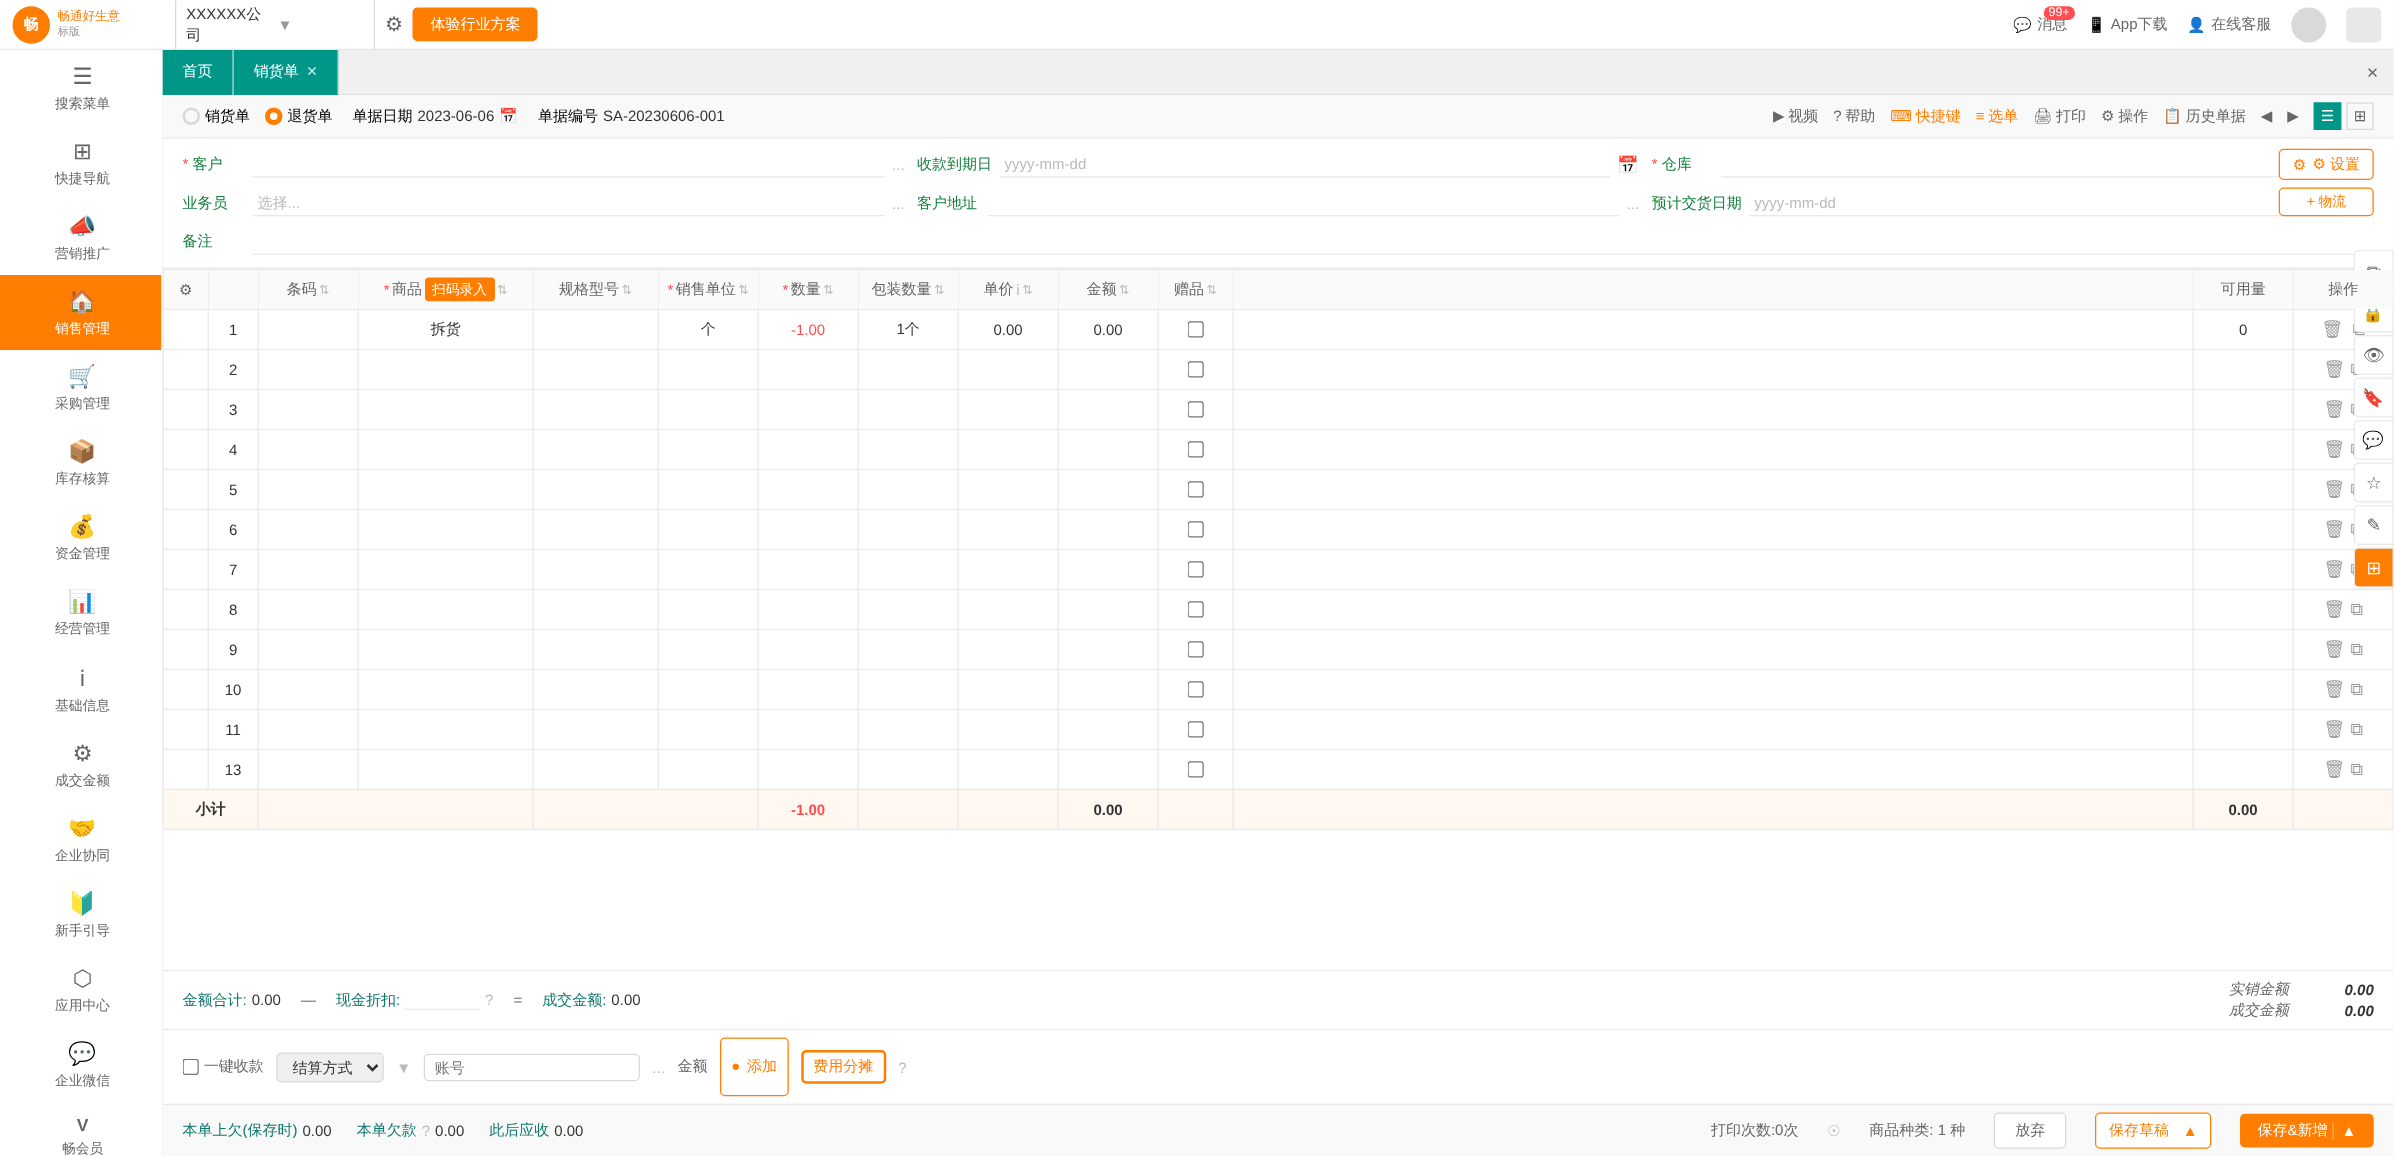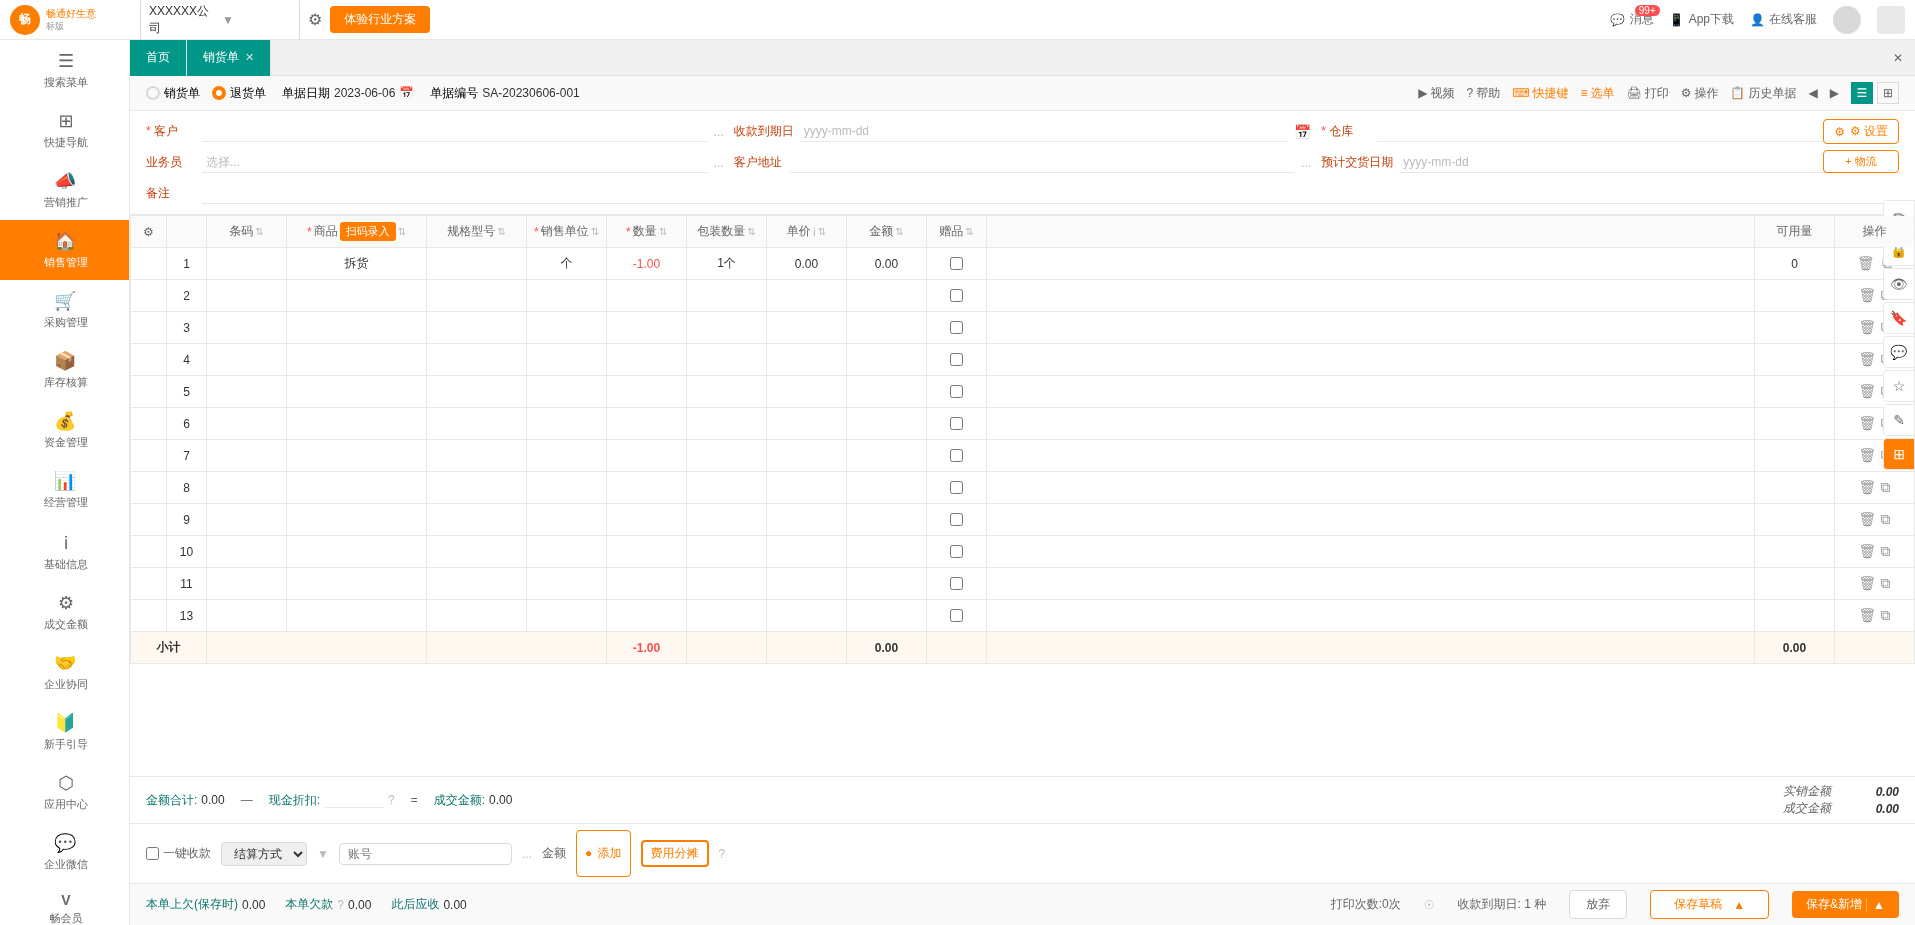--- a/index.html
+++ b/index.html
@@ -55,21 +55,21 @@
     .action-icon-item { display: flex; align-items: center; gap: 3px; cursor: pointer; color: #666; font-size: 11px; }
     .action-icon-item.orange { color: #ff7d00; }
     .view-icons { display: flex; gap: 4px; }
     .view-icon { width: 22px; height: 22px; border: 1px solid #d9d9d9; display: flex; align-items: center; justify-content: center; cursor: pointer; color: #666; }
     .view-icon.active { background: #009688; color: #fff; border-color: #009688; }
 
     
     .form-fields { padding: 10px 16px; display: grid; grid-template-columns: 1fr 1fr 1fr; gap: 10px; background: #fff; border-bottom: 1px solid #e8e8e8; flex-shrink: 0; }
     .form-row-full { grid-column: 1 / -1; }
     .field-group { display: flex; align-items: center; gap: 6px; }
-    .field-label { color: #c2410c; white-space: nowrap; min-width: 50px; }
+    .field-label { color: #15803d; white-space: nowrap; min-width: 50px; }
     .field-label.required::before { content: '* '; color: #ff4d4f; }
     .field-input { flex: 1; border: none; border-bottom: 1px solid #e8e8e8; padding: 3px 4px; color: #333; outline: none; background: transparent; }
     .field-input::placeholder { color: #bbb; }
     .field-dots { color: #bbb; cursor: pointer; }
     .field-calendar { color: #bbb; cursor: pointer; font-size: 14px; }
     .settings-btn { background: #fff; border: 1px solid #ff7d00; color: #ff7d00; border-radius: 4px; padding: 3px 10px; cursor: pointer; font-size: 11px; display: flex; align-items: center; gap: 3px; }
     .logistics-btn { background: #fff; border: 1px solid #ff7d00; color: #ff7d00; border-radius: 4px; padding: 3px 10px; cursor: pointer; font-size: 11px; }
 
     
     .table-section { flex: 1; overflow: auto; position: relative; }
@@ -119,21 +119,21 @@
     .expense-btn { background: #fff; border: 1px solid #ff7d00; color: #ff7d00; border-radius: 4px; padding: 3px 8px; cursor: pointer; }
     .help-icon { color: #bbb; cursor: pointer; }
 
     .footer-bar { display: flex; align-items: center; padding: 6px 16px; border-top: 1px solid #e8e8e8; background: #f9f9f9; }
     .footer-item { display: flex; align-items: center; gap: 4px; color: #666; margin-right: 20px; }
     .footer-value { color: #333; }
     .footer-right { margin-left: auto; display: flex; align-items: center; gap: 23px; }
     .print-info { color: #666; }
     .product-type { color: #666; }
     .abandon-btn { background: #fff; border: 1px solid #d9d9d9; color: #666; border-radius: 4px; padding: 5px 16px; cursor: pointer; }
-    .save-draft-btn { background: #fff; border: 1px solid #ff7d00; color: #ff7d00; border-radius: 4px; padding: 5px 23px; cursor: pointer; display: flex; align-items: center; gap: 4px; }
+    .save-draft-btn { background: #fff; border: 1px solid #ff7d00; color: #ff7d00; border-radius: 4px; padding: 5px 10px; cursor: pointer; display: flex; align-items: center; gap: 4px; }
     .save-new-btn { background: #ff7d00; color: #fff; border: none; border-radius: 4px; padding: 5px 14px; cursor: pointer; display: flex; align-items: center; gap: 4px; }
     .btn-arrow { border-left: 1px solid rgba(255,255,255,0.4); padding-left: 6px; }
 
     
     .right-float { position: fixed; right: 0; top: 200px; display: flex; flex-direction: column; gap: 2px; }
     .float-icon { width: 32px; height: 32px; background: #fff; border: 1px solid #e8e8e8; display: flex; align-items: center; justify-content: center; cursor: pointer; color: #666; font-size: 14px; border-radius: 4px 0 0 4px; }
     .float-icon.orange { background: #ff7d00; color: #fff; }
 
     
     .form-wrapper { position: relative; flex-shrink: 0; }
@@ -770,21 +770,21 @@
             <span class="footer-value">0.00</span>
           </div>
           <div class="footer-item">
             <span class="summary-label">此后应收</span>
             <span class="footer-value">0.00</span>
           </div>
           <div class="footer-right">
             <span class="print-info">打印次数:0次</span>
             <span style="color:#bbb;cursor:pointer;">☉</span>
             <span class="product-type">
-              <span>收款到期日:</span>
+              <span>商品种类:</span>
               <span>1</span>
               <span>种</span>
             </span>
             <button class="abandon-btn">放弃</button>
             <button class="save-draft-btn">
               <span>保存草稿</span>
               <span class="btn-arrow">▲</span>
             </button>
             <button class="save-new-btn">
               <span>保存&amp;新增</span>

